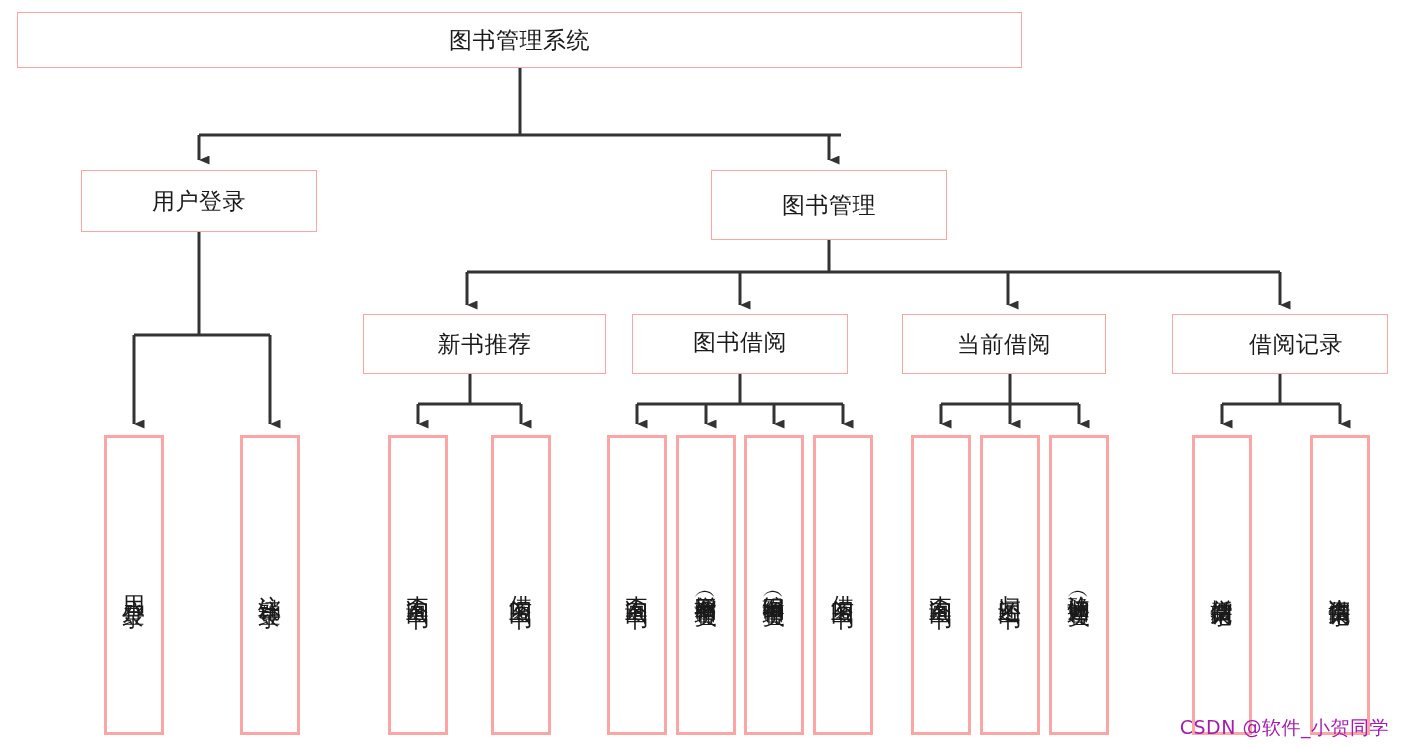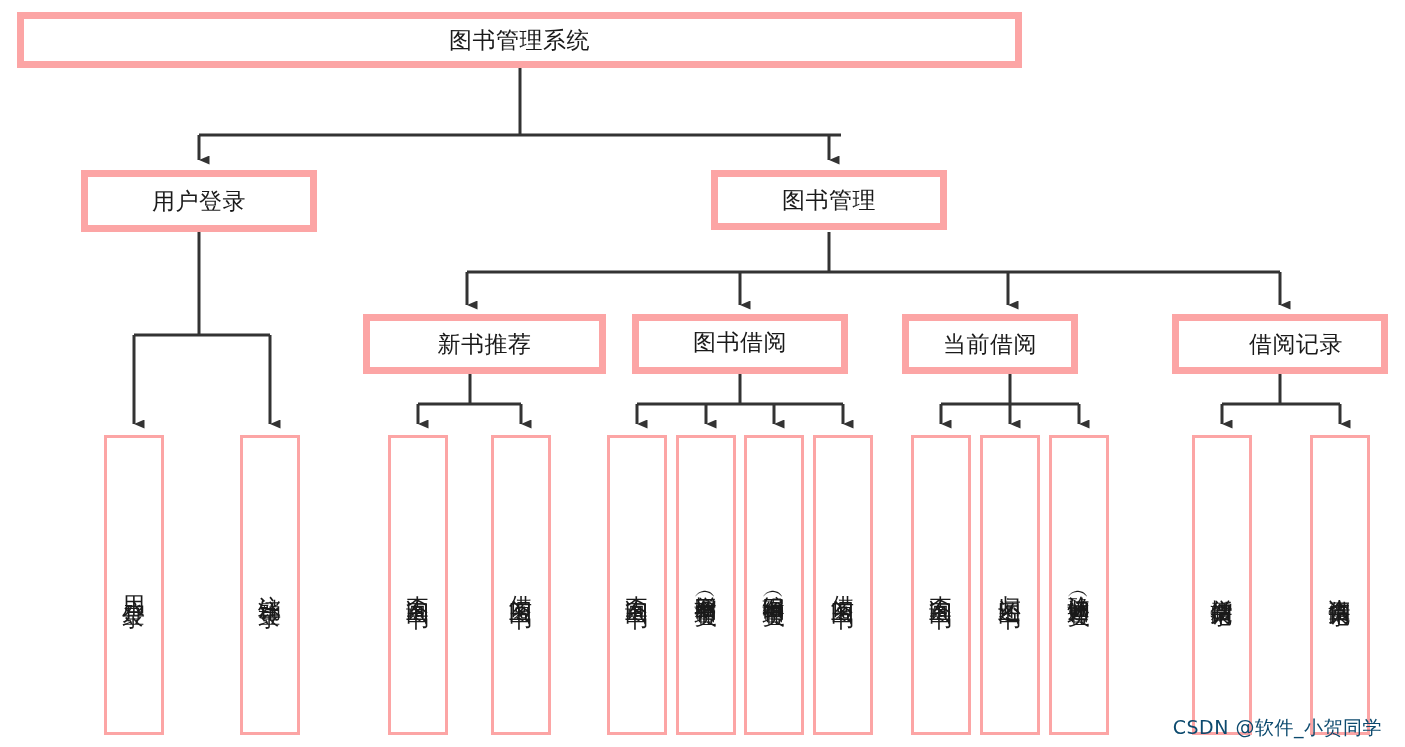--- a/index.html
+++ b/index.html
@@ -22,21 +22,21 @@
     left: 0;
     top: 0;
     width: 1405px;
     height: 747px;
     pointer-events: none;
   }
   .node {
     position: absolute;
     box-sizing: border-box;
     background: #ffffff;
-    border: 7px solid #fca5a5;
+    border: 1px solid #fca5a5;
     display: flex;
     align-items: center;
     justify-content: center;
     z-index: 2;
   }
   .node .lbl {
     color: #1a1a1a;
     font-size: 23px;
     line-height: 1.22;
     letter-spacing: 0.5px;
@@ -55,23 +55,23 @@
     line-height: 1.05;
     white-space: nowrap;
     text-align: center;
   }
   .node.leaf.tight .lbl {
     font-size: 22px;
     letter-spacing: 1.5px;
   }
   #watermark {
     position: absolute;
-    right: 23px;
+    right: 16px;
     bottom: 6px;
-    color: #0c4a6e;
+    color: #a21caf;
     font-size: 19px;
     letter-spacing: 0.5px;
     z-index: 5;
     white-space: nowrap;
   }
 </style>
 </head>
 <body>
 
 <div id="canvas">
@@ -126,31 +126,31 @@
     </g>
   </svg>
 
   <div class="node" style="left:17px; top:12px; width:1005px; height:56px;">
     <span class="lbl">图书管理系统</span>
   </div>
 
   <div class="node" style="left:81px; top:170px; width:236px; height:62px;">
     <span class="lbl">用户登录</span>
   </div>
-  <div class="node" style="left:711px; top:170px; width:236px; height:60px;">
+  <div class="node" style="left:711px; top:170px; width:236px; height:70px;">
     <span class="lbl">图书管理</span>
   </div>
 
   <div class="node" style="left:363px; top:314px; width:243px; height:60px;">
     <span class="lbl">新书推荐</span>
   </div>
   <div class="node" style="left:632px; top:314px; width:216px; height:60px;font-family:Liberation Mono, monospace;">
     <span class="lbl">图书借阅</span>
   </div>
-  <div class="node" style="left:902px; top:314px; width:176px; height:60px;text-align:center;">
+  <div class="node" style="left:902px; top:314px; width:204px; height:60px;text-align:center;">
     <span class="lbl">当前借阅</span>
   </div>
   <div class="node" style="left:1172px; top:314px; width:216px; height:60px;padding-left:32px;">
     <span class="lbl">借阅记录</span>
   </div>
 
   <div class="node leaf" style="left:104px; top:435px; width:60px; height:300px;">
     <span class="lbl">用户登录</span>
   </div>
   <div class="node leaf" style="left:240px; top:435px; width:60px; height:300px;">

